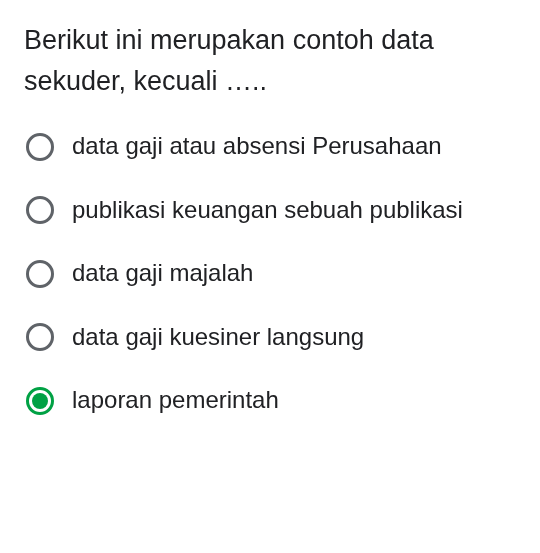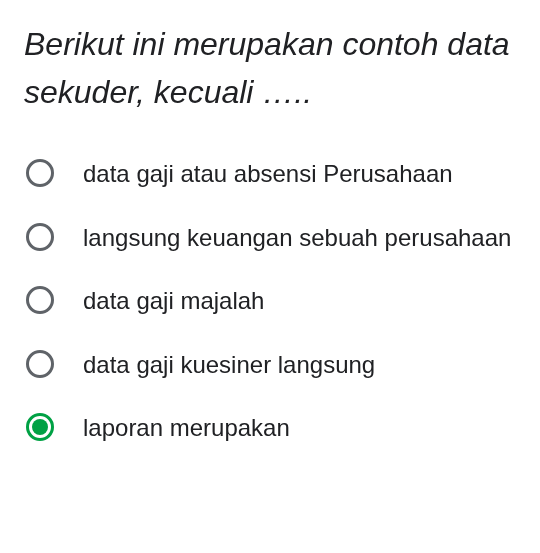--- a/index.html
+++ b/index.html
@@ -7,35 +7,34 @@
       padding: 0;
       box-sizing: border-box;
     }
     body {
       font-family: Arial, Helvetica, sans-serif;
       background: #ffffff;
       padding: 20px 24px;
       width: 540px;
     }
     .question {
-      font-size: 32px;
+      font-size: 27px;
       color: #202124;
       line-height: 1.5;
-      margin-bottom: 41px;
-      font-style: italic;
+      margin-bottom: 28px;
     }
     .options {
       display: flex;
       flex-direction: column;
       gap: 30px;
     }
     .option {
       display: flex;
-      align-items: flex-start;
-      gap: 27px;
+      align-items: flex-end;
+      gap: 16px;
       cursor: pointer;
     }
     .radio {
       flex-shrink: 0;
       width: 32px;
       height: 32px;
       display: flex;
       align-items: center;
       justify-content: center;
     }
@@ -78,21 +77,21 @@
     <div class="radio">
       <div class="radio-unchecked"></div>
     </div>
     <div class="option-label">data gaji atau absensi Perusahaan</div>
   </div>
 
   <div class="option">
     <div class="radio">
       <div class="radio-unchecked"></div>
     </div>
-    <div class="option-label">langsung keuangan sebuah perusahaan</div>
+    <div class="option-label">publikasi keuangan sebuah publikasi</div>
   </div>
 
   <div class="option">
     <div class="radio">
       <div class="radio-unchecked"></div>
     </div>
     <div class="option-label">data gaji majalah</div>
   </div>
 
   <div class="option">
@@ -101,15 +100,15 @@
     </div>
     <div class="option-label">data gaji kuesiner langsung</div>
   </div>
 
   <div class="option">
     <div class="radio">
       <div class="radio-checked-outer">
         <div class="radio-checked-inner"></div>
       </div>
     </div>
-    <div class="option-label">laporan merupakan</div>
+    <div class="option-label">laporan pemerintah</div>
   </div>
 </div>
 
 </body></html>

